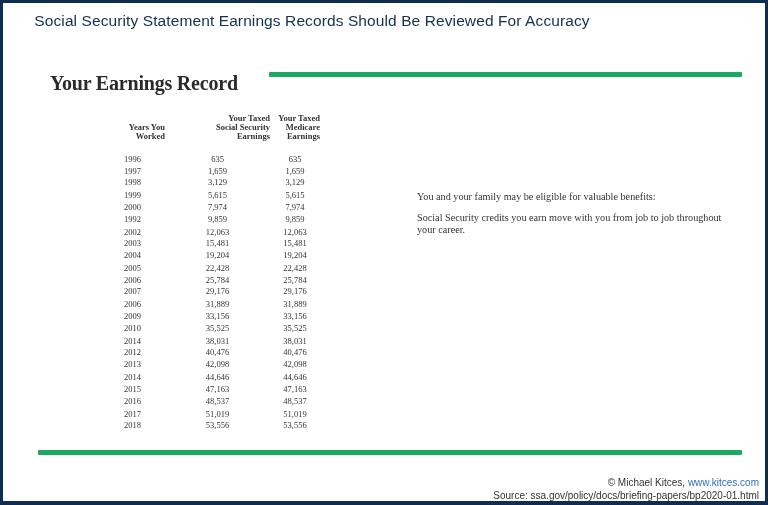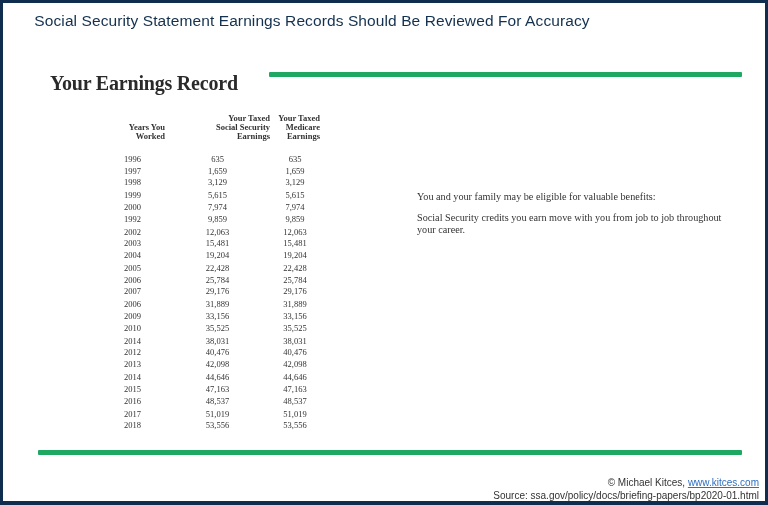--- a/index.html
+++ b/index.html
@@ -88,21 +88,20 @@
     .footer {
       position: absolute; right: 9px; top: 476px;
       text-align: right;
       font-family: "Liberation Sans", sans-serif;
       font-size: 10px;
       line-height: 13px;
       color: #333333;
     }
     .footer a {
       color: #2f6fbf;
-      text-decoration: underline;
     }
   </style>
 </head>
 <body>
 
 <div class="frame"></div>
 
 <div class="title">Social Security Statement Earnings Records Should Be Reviewed For Accuracy</div>
 
 <div class="record-heading">Your Earnings Record</div>

